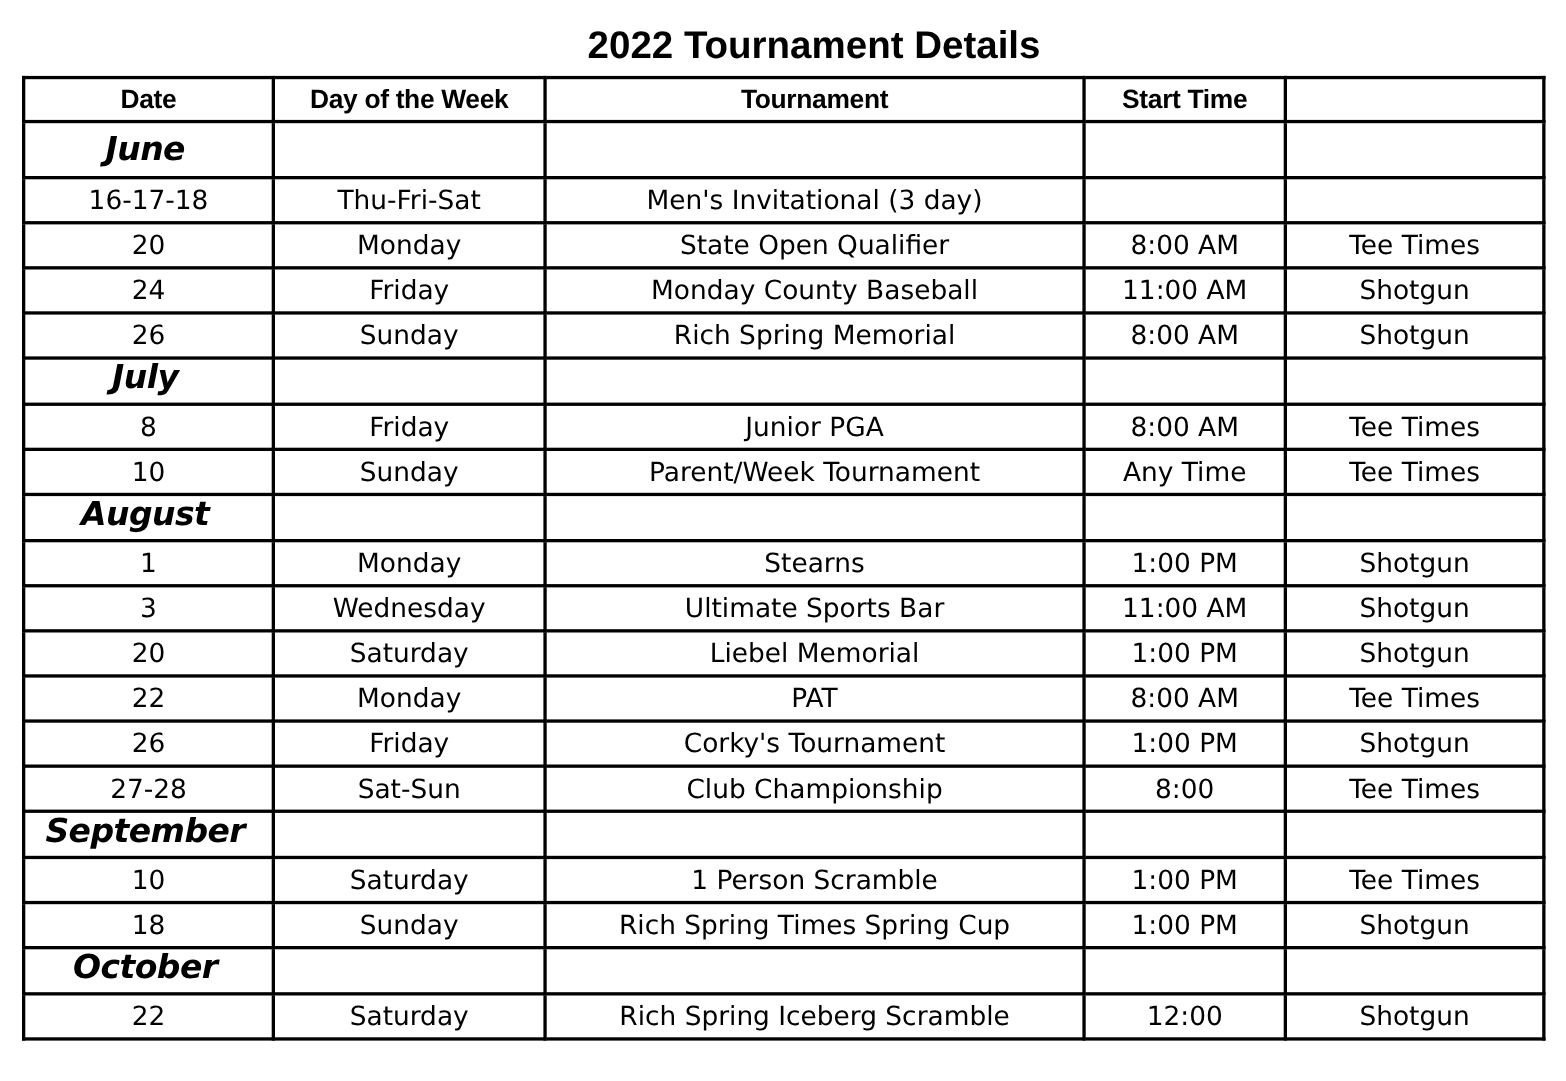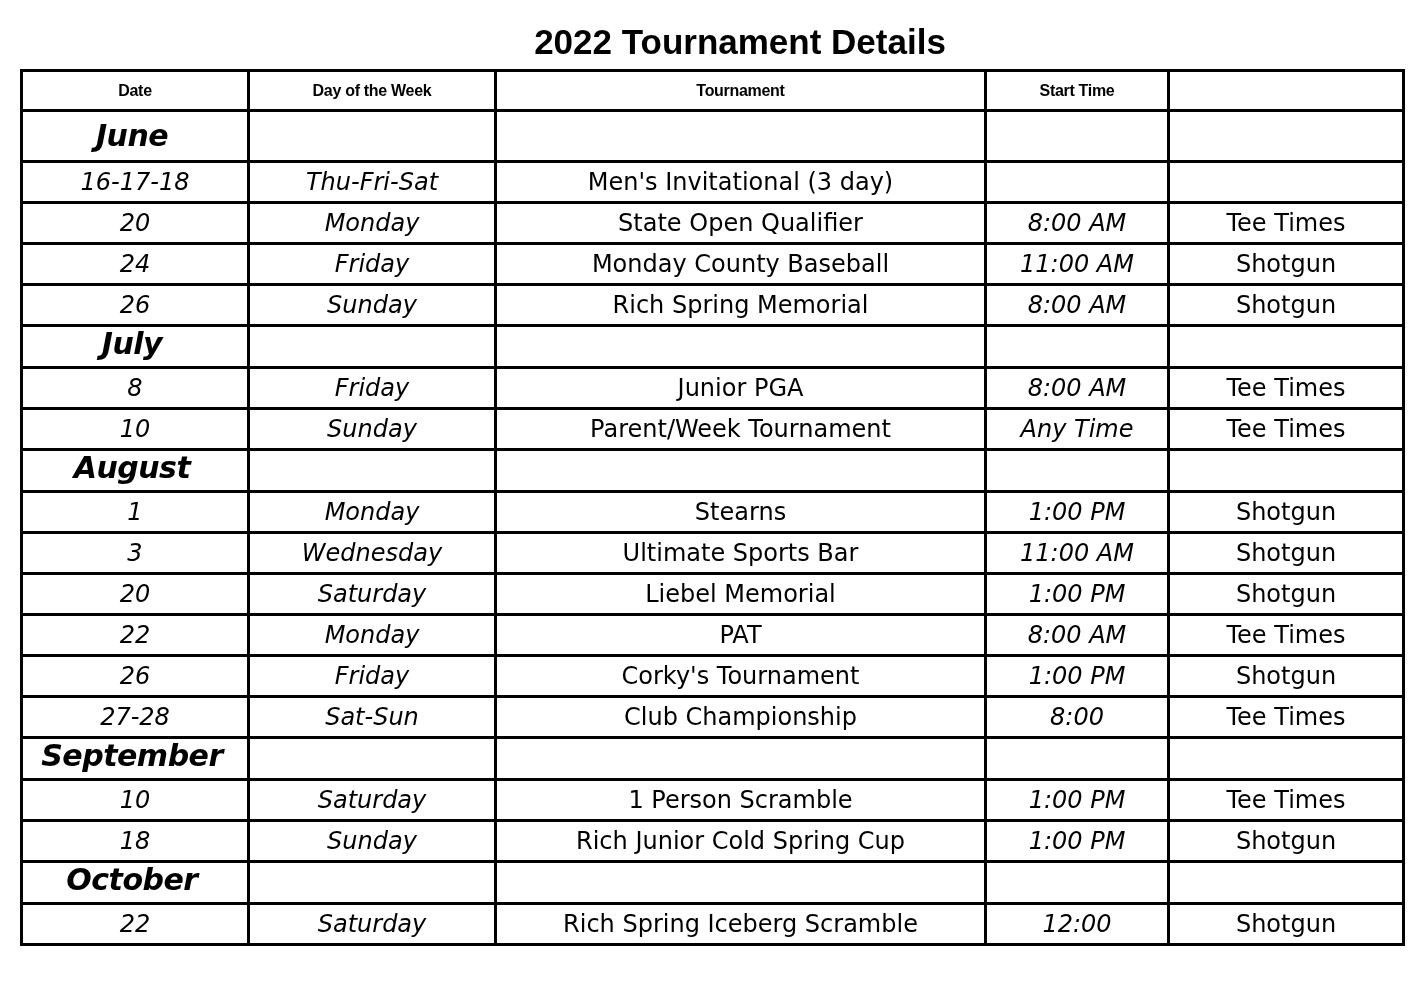--- a/index.html
+++ b/index.html
@@ -14,28 +14,28 @@
   }
   table.sched {
     position: absolute; left: 20px; top: 69px;
     border-collapse: collapse; table-layout: fixed;
     font-family: "DejaVu Sans", sans-serif;
   }
   table.sched td, table.sched th {
     border: 3px solid #000; padding: 0; overflow: hidden; white-space: nowrap;
   }
   table.sched th {
-    font-weight: bold; font-size: 16px; height: 37px; text-align: center;
+    font-weight: bold; font-size: 24px; height: 37px; text-align: center;
     font-family: "Liberation Sans", sans-serif; letter-spacing: -0.3px;
   }
   td { font-size: 24px; }
   tr.data td { height: 38px; }
   tr.month td { height: 39px; vertical-align: top; }
   tr.month.tall td { height: 48px; vertical-align: middle; }
-  td.c { text-align: center; font-style: italic; }
+  td.c { text-align: center; }
   td.l { text-align: center; padding-left: 6px; }
   td.type { padding-left: 13px; }
   .month-label {
     font-weight: bold; font-style: italic; font-size: 30px;
     display: block; text-align: center; margin-left: -6px; line-height: 34px;
     font-family: "DejaVu Sans", sans-serif; letter-spacing: -0.5px;
   }
 </style>
 </head>
 <body>
@@ -183,21 +183,21 @@
       <tr class="data">
         <td class="c">10</td>
         <td class="c">Saturday</td>
         <td class="l">1 Person Scramble</td>
         <td class="c">1:00 PM</td>
         <td class="l type">Tee Times</td>
       </tr>
       <tr class="data">
         <td class="c">18</td>
         <td class="c">Sunday</td>
-        <td class="l">Rich Junior Cold Spring Cup</td>
+        <td class="l">Rich Spring Times Spring Cup</td>
         <td class="c">1:00 PM</td>
         <td class="l type">Shotgun</td>
       </tr>
       <tr class="month">
         <td>
           <span class="month-label">October</span>
         </td>
         <td></td>
         <td></td>
         <td></td>

